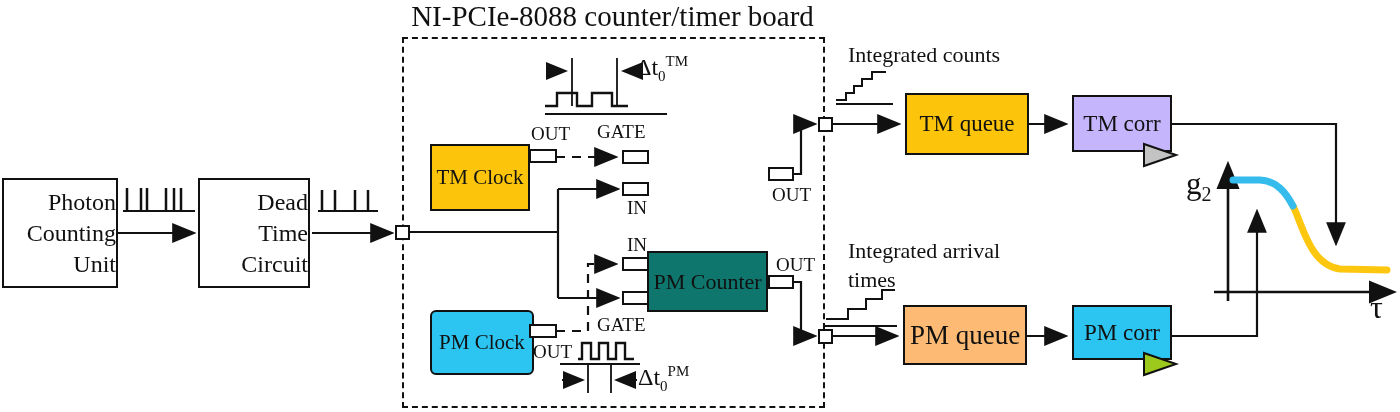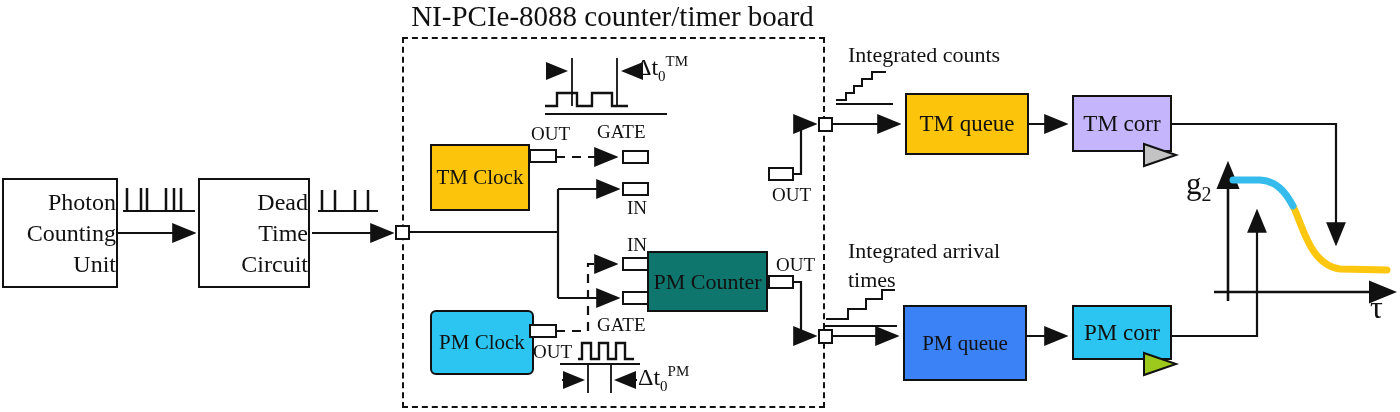--- a/index.html
+++ b/index.html
@@ -65,21 +65,21 @@
   </div>
 
   <div class="cbox" style="left:905px;top:93px;width:124px;height:62px;background:#FCC50B;font-size:23px;">
     <span>TM queue</span>
   </div>
 
   <div class="cbox" style="left:1072px;top:95px;width:100px;height:57px;background:#c4b5fd;font-size:23px;">
     <span>TM corr</span>
   </div>
 
-  <div class="cbox" style="left:903px;top:305px;width:124px;height:76px;background:#3b82f6;font-size:21px;">
+  <div class="cbox" style="left:903px;top:305px;width:124px;height:60px;background:#fdba74;font-size:27px;">
     <span>PM queue</span>
   </div>
 
   <div class="cbox" style="left:1072px;top:305px;width:100px;height:55px;background:#2CC5F2;font-size:23px;">
     <span>PM corr</span>
   </div>
 
   <div class="portlabel" style="left:531px;top:125px;">OUT</div>
   <div class="portlabel" style="left:597px;top:123px;">GATE</div>
   <div class="portlabel" style="left:627px;top:199px;">IN</div>

